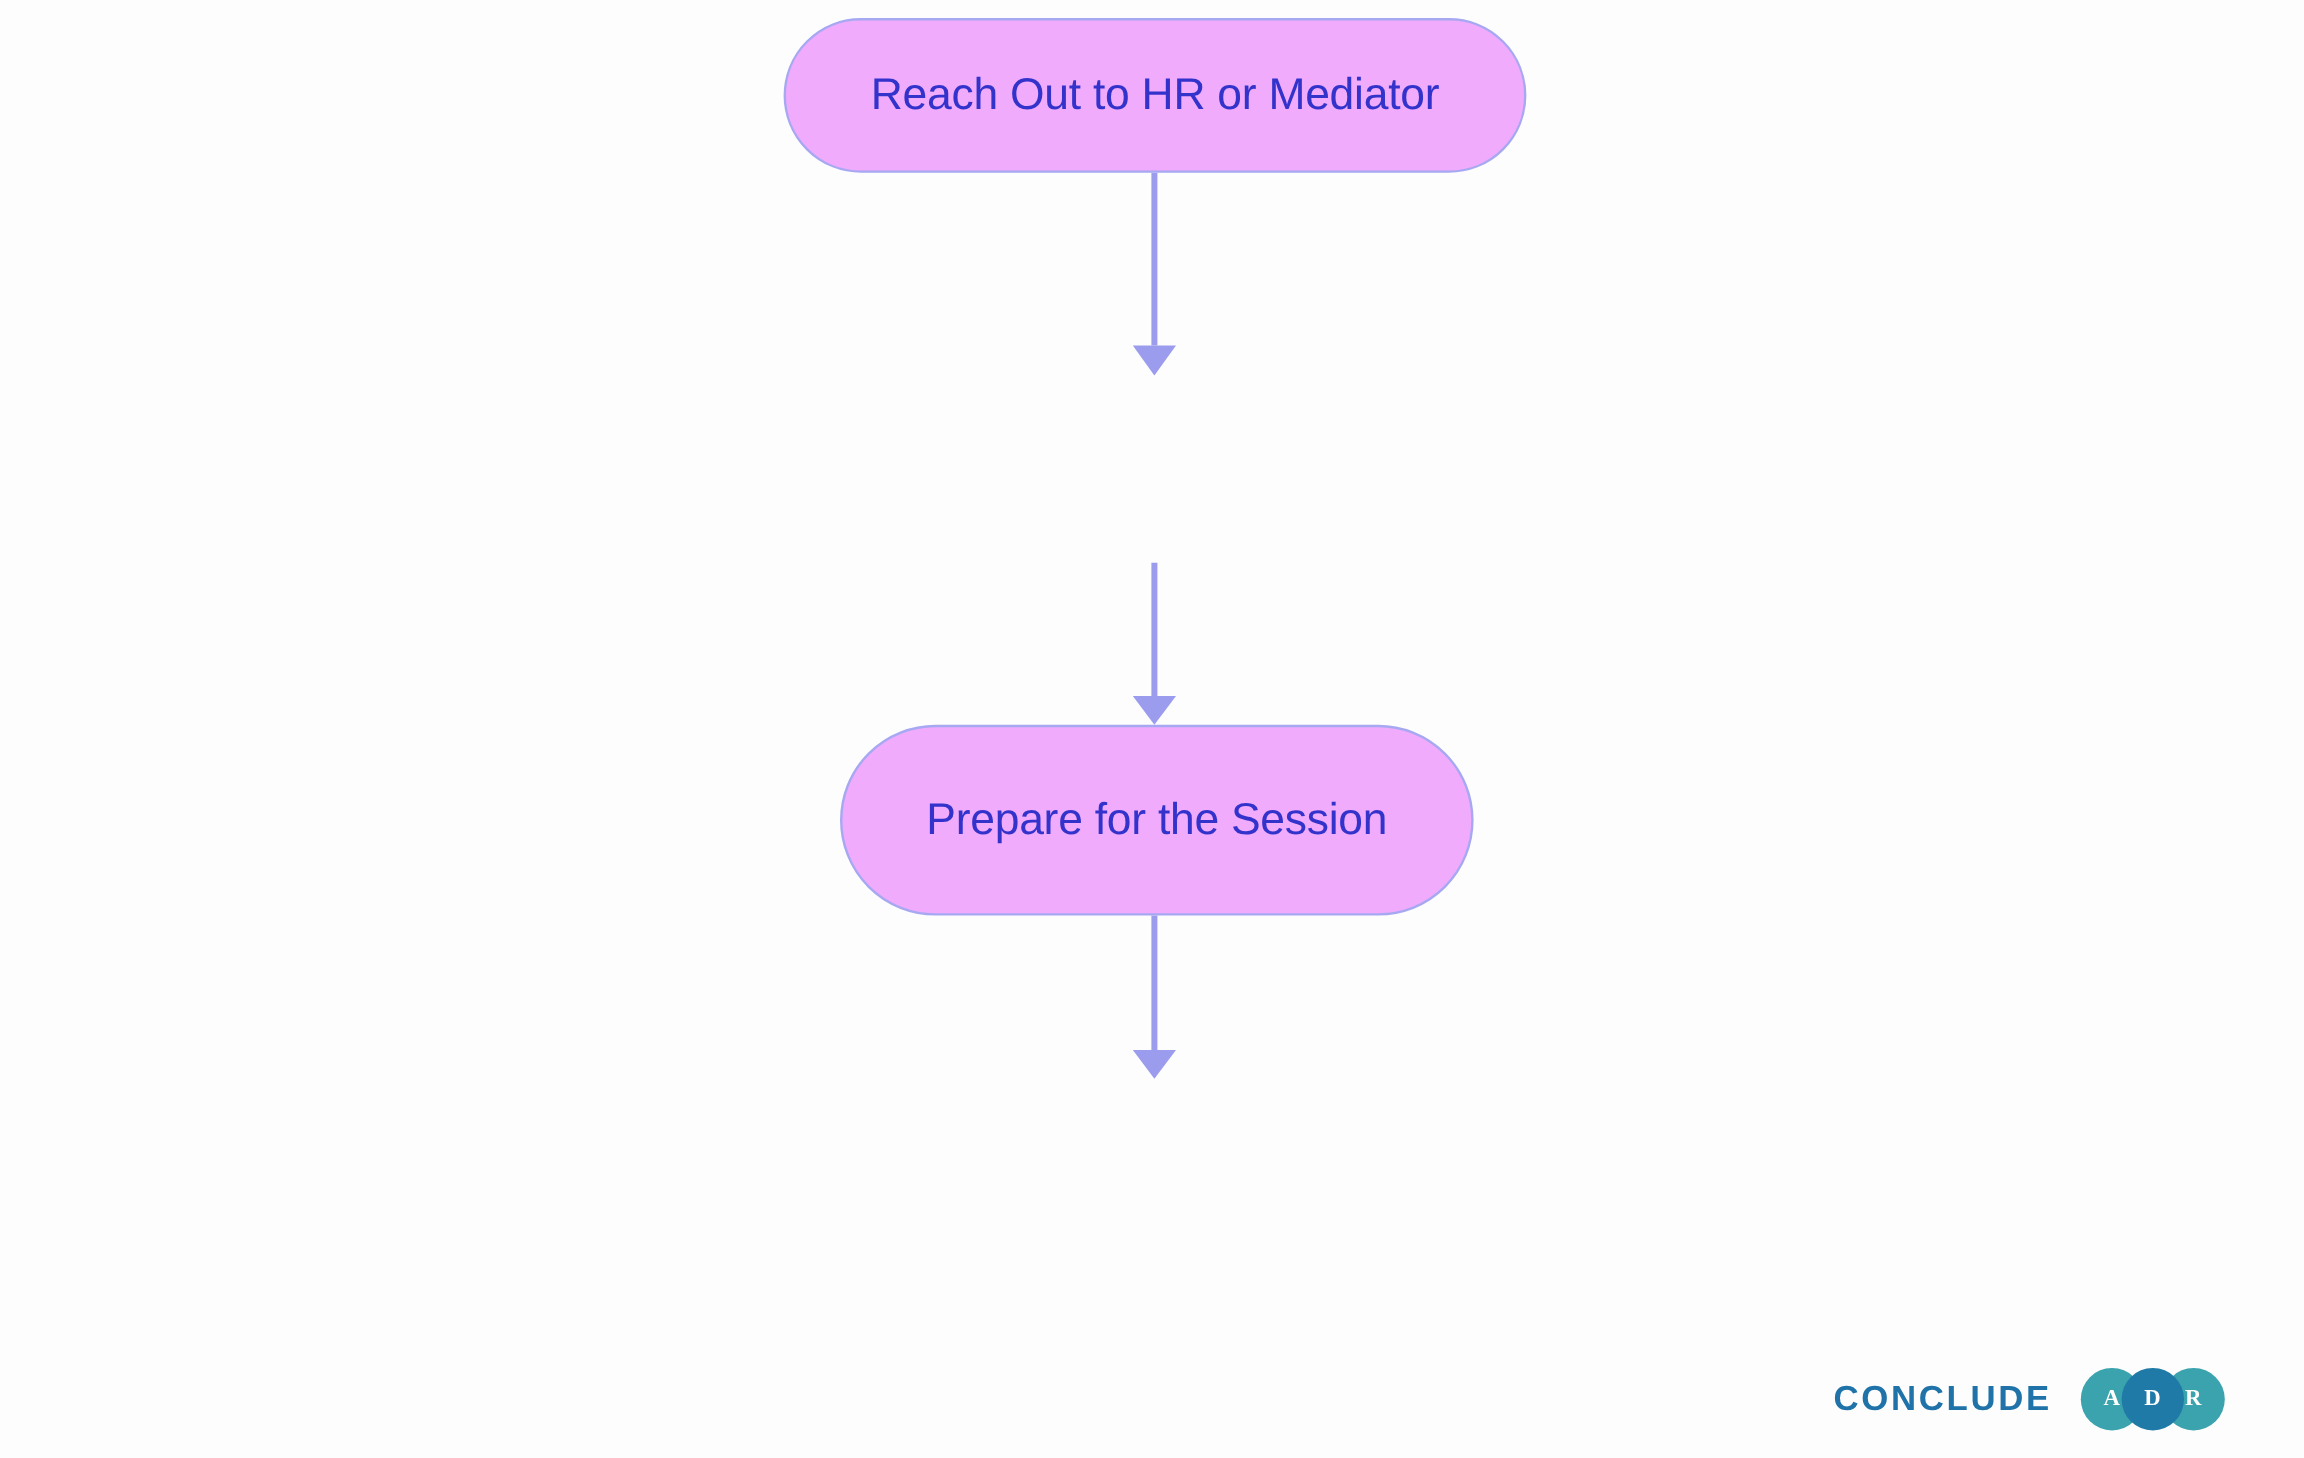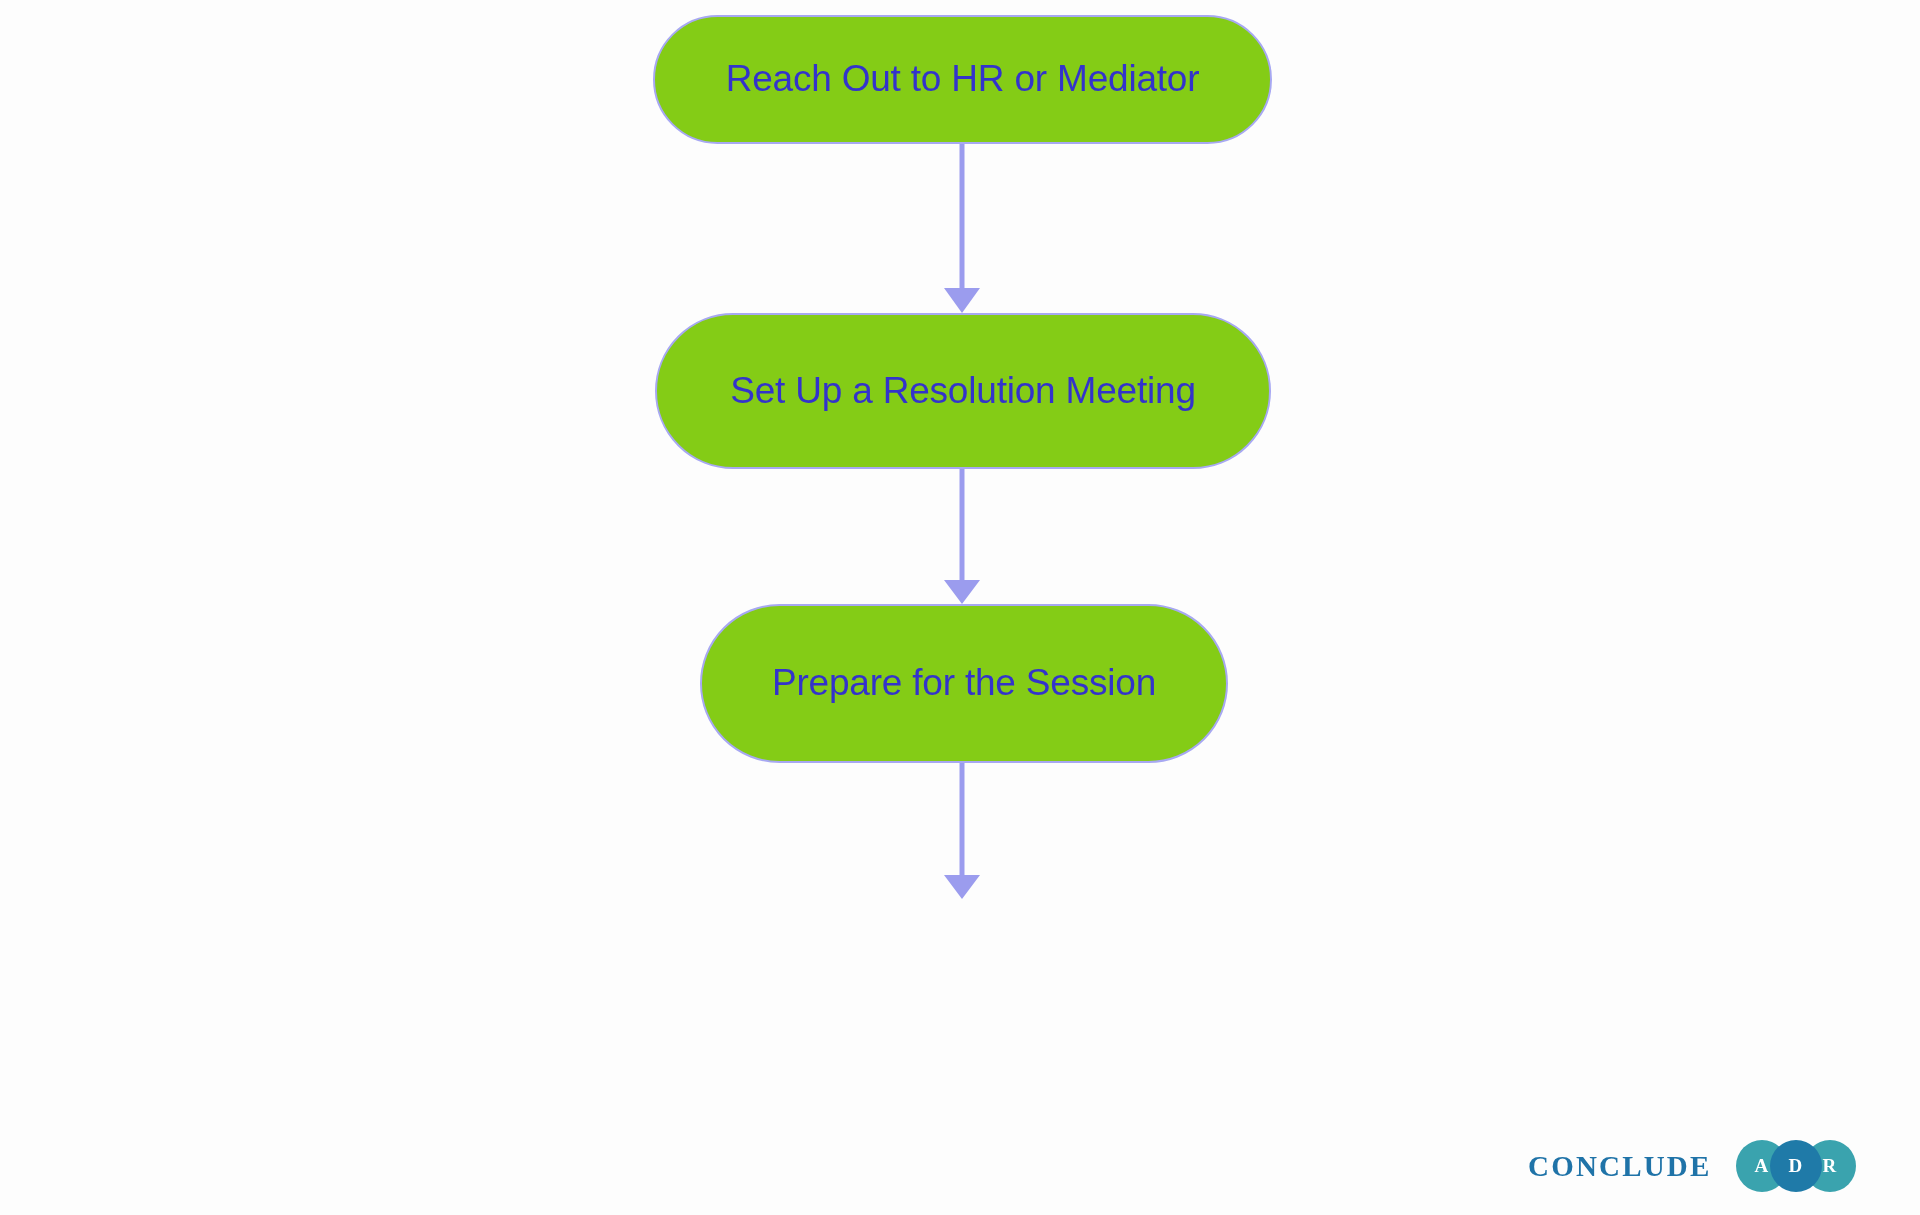--- a/index.html
+++ b/index.html
@@ -21,21 +21,21 @@
     left: 0;
     top: 0;
     width: 1920px;
     height: 1215px;
   }
 
   
   .node {
     position: absolute;
     box-sizing: border-box;
-    background: #84cc16;
+    background: #f0abfc;
     border: 2px solid #a7a8f2;
     border-radius: 999px;
     display: flex;
     align-items: center;
     justify-content: center;
     text-align: center;
   }
   .node-label {
     color: #3333cc;
     font-family: "Liberation Sans", sans-serif;
@@ -65,21 +65,21 @@
   #brand-logo {
     position: absolute;
     left: 1528px;
     top: 1138px;
     display: flex;
     align-items: center;
     height: 56px;
   }
   #brand-wordmark {
     color: #1f73a8;
-    font-family: Liberation Serif, serif;
+    font-family: Liberation Sans, sans-serif;
     font-size: 29px;
     font-weight: bold;
     letter-spacing: 2.2px;
     line-height: 1;
   }
   #brand-circles {
     position: relative;
     margin-left: 24px;
     width: 120px;
     height: 52px;
@@ -120,23 +120,20 @@
     <g id="edge-group-2">
       <line x1="962" y1="763" x2="962" y2="875" stroke="#9b9cee" stroke-width="5"></line>
       <polygon points="944,875 980,875 962,899" fill="#9b9cee"></polygon>
     </g>
   </svg>
 
   <div class="node" id="node-0">
     <span class="node-label">Reach Out to HR or Mediator</span>
   </div>
 
-  <div class="node" id="node-1">
-    <span class="node-label">Set Up a Resolution Meeting</span>
-  </div>
 
   <div class="node" id="node-2">
     <span class="node-label">Prepare for the Session</span>
   </div>
 
 
   <div id="brand-logo">
     <span id="brand-wordmark">CONCLUDE</span>
     <div id="brand-circles">
       <div class="brand-circle" id="brand-circle-a">

